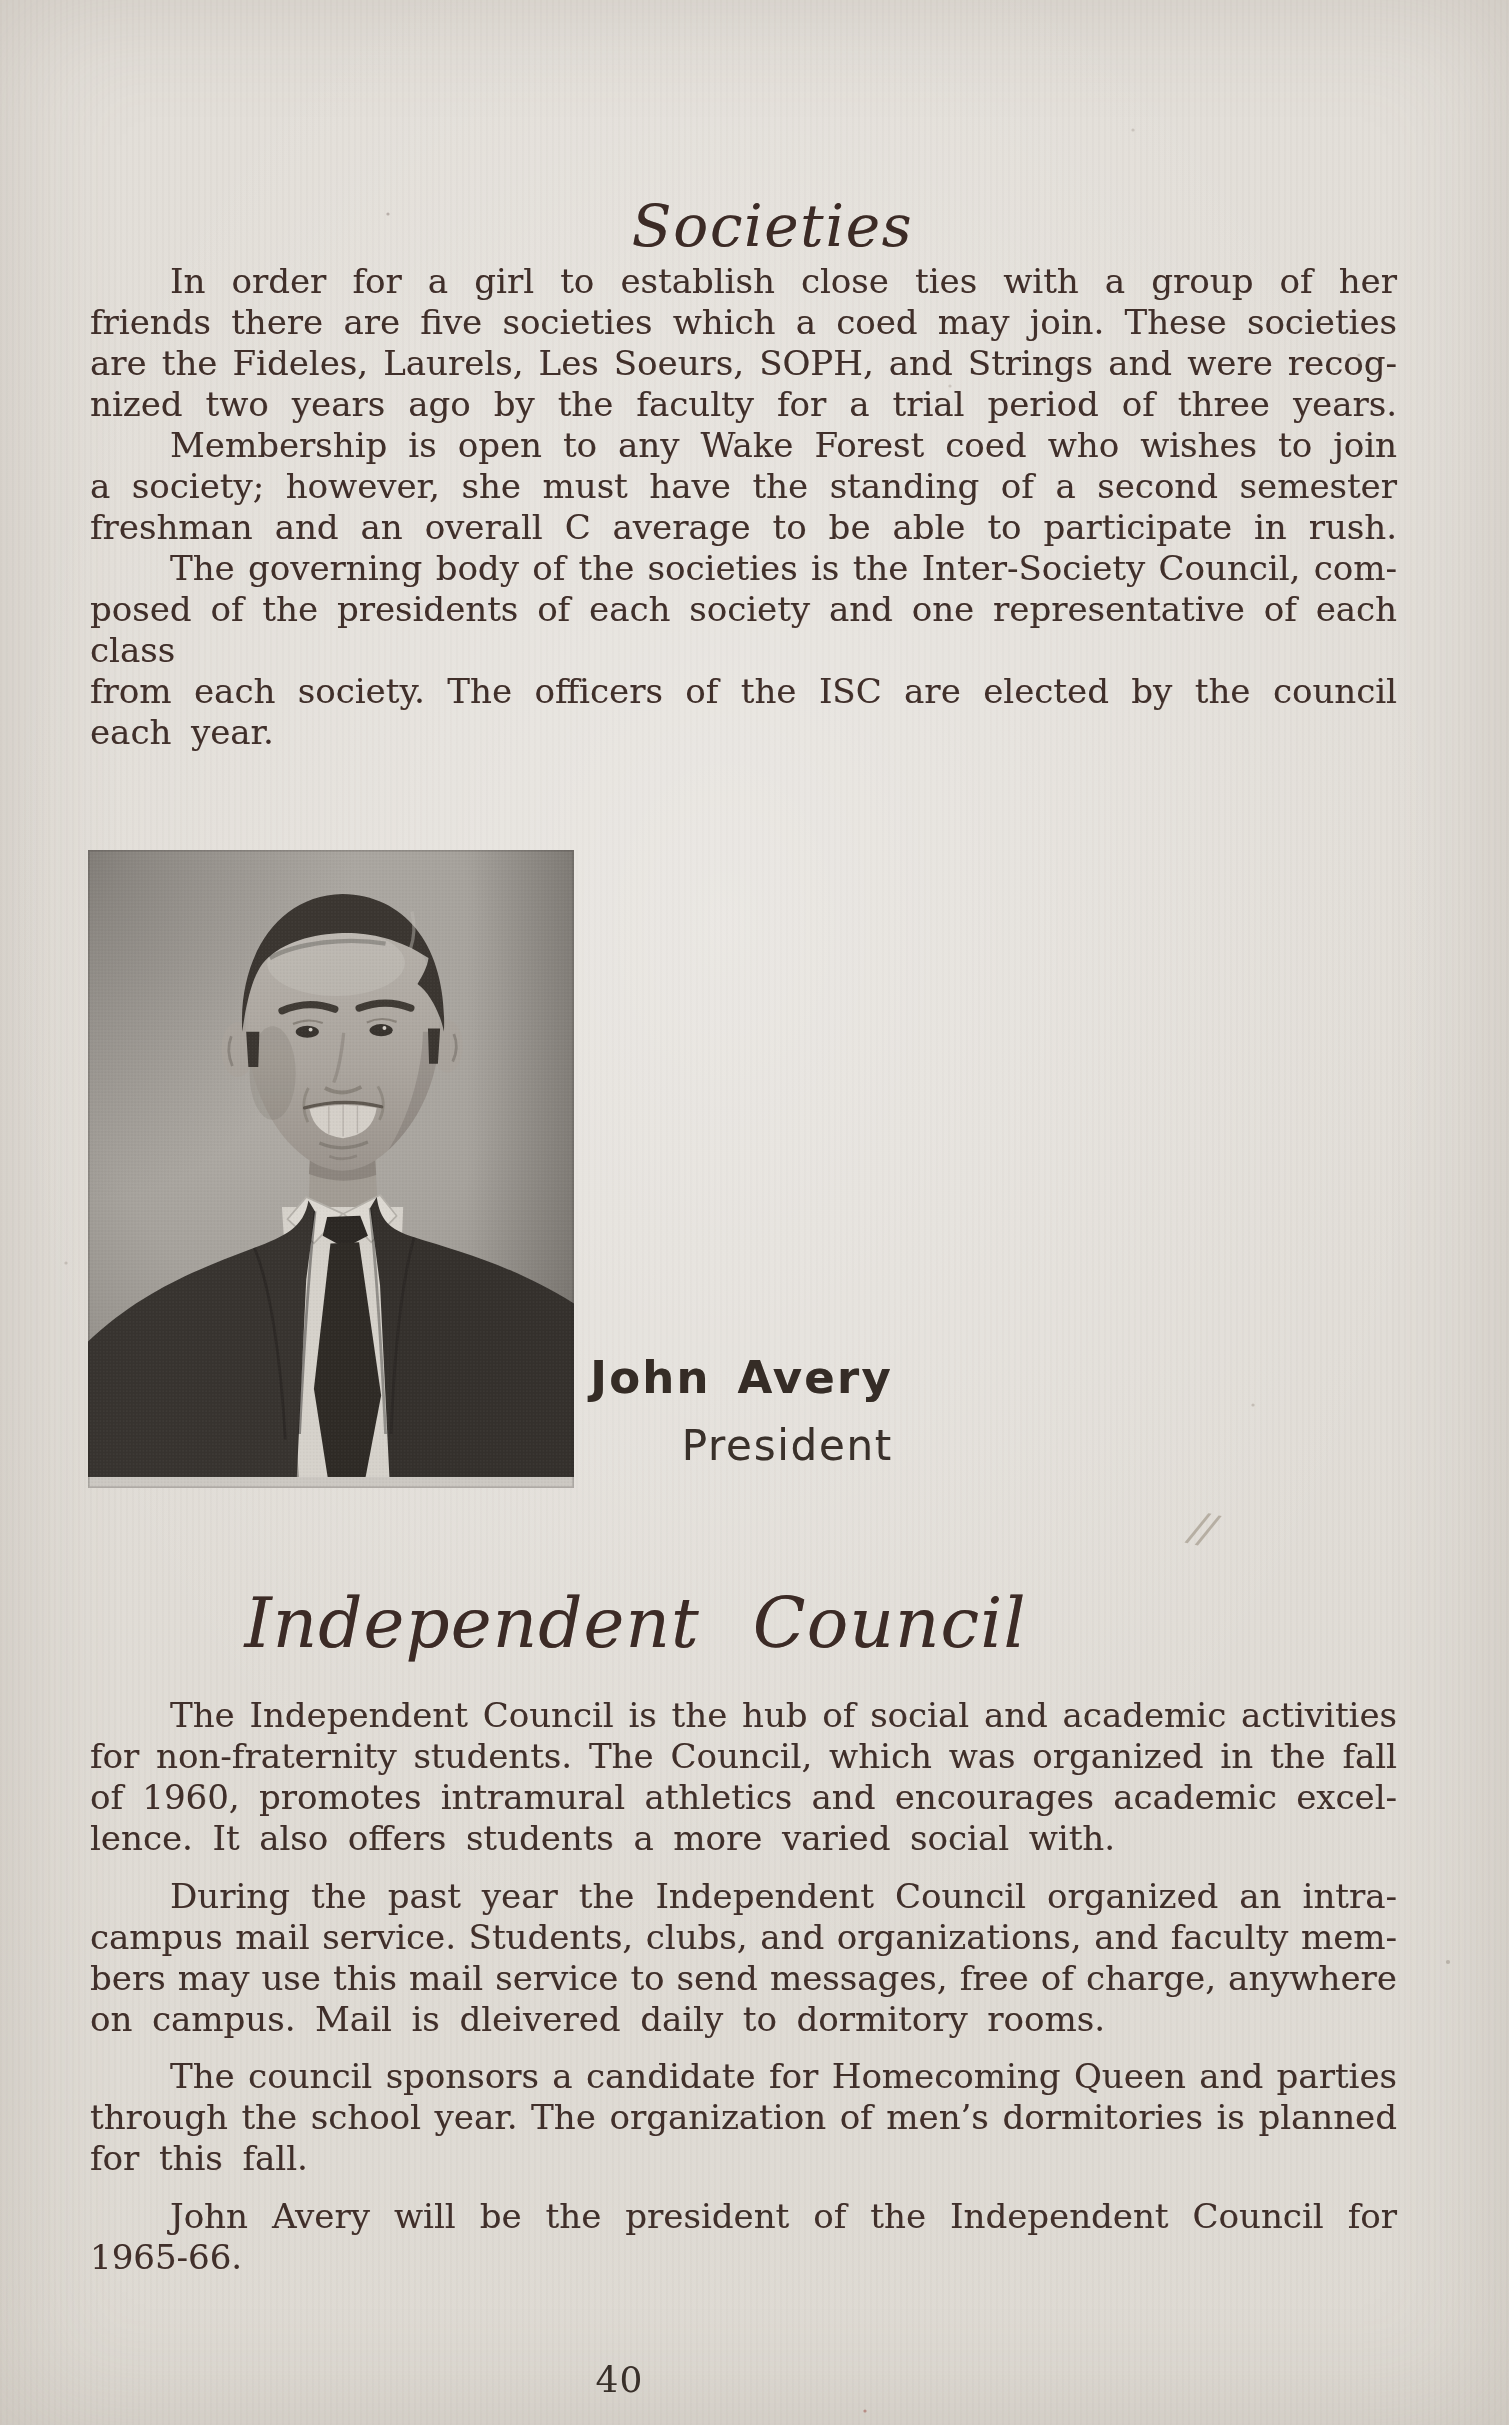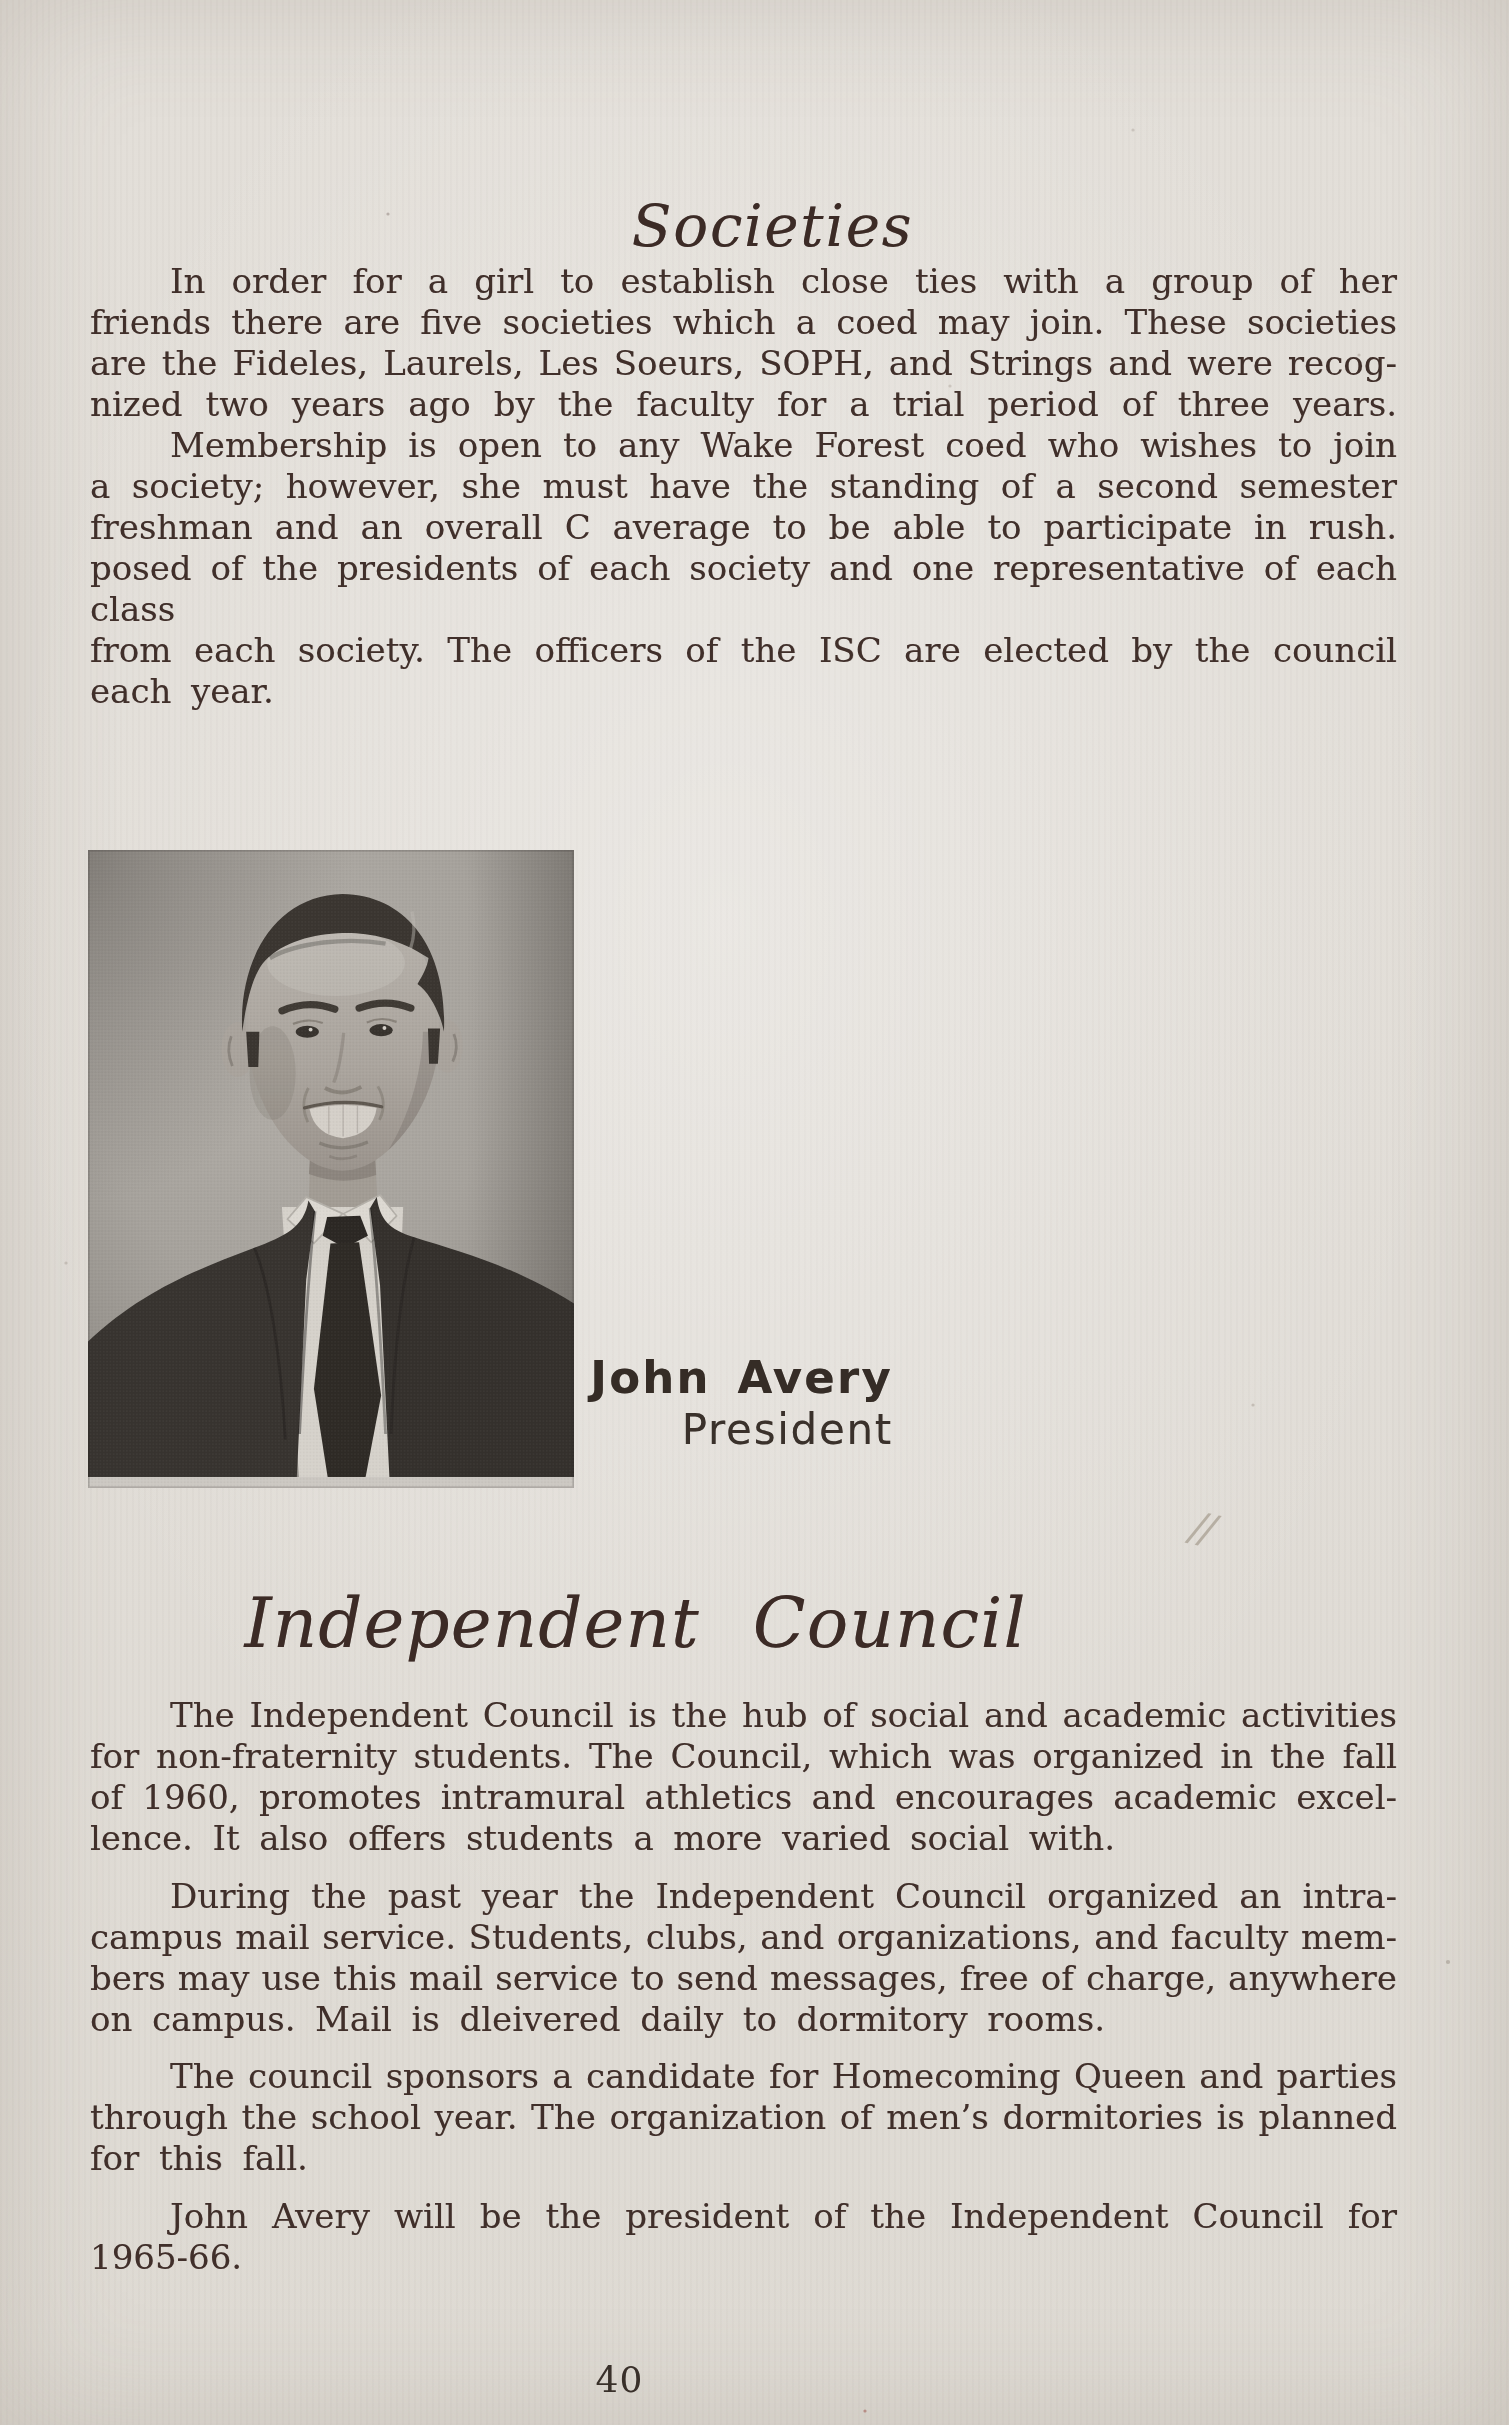--- a/index.html
+++ b/index.html
@@ -37,21 +37,21 @@
   .ln.short { text-align:left; text-align-last:left; word-spacing:8.8px; }
   .ln.ind { text-indent:80px; }
   .photo { position:absolute; left:88px; top:850px; width:486px; height:638px; margin:0; }
   .photo svg { display:block; }
   .caption { position:absolute; left:585px; top:1355px; width:308px; text-align:right; }
   .caption .name {
     font:bold 45px/1 "DejaVu Sans", sans-serif; color:#352c26;
     letter-spacing:2.2px; word-spacing:8.8px; text-shadow:0 0 0.6px rgba(53,44,38,0.4);
   }
   .caption .role {
-    margin-top:9px; font:42px/1 "DejaVu Sans", sans-serif; color:#3a312b;
+    margin-top:25px; font:42px/1 "DejaVu Sans", sans-serif; color:#3a312b;
     letter-spacing:1.7px; text-shadow:0 0 0.6px rgba(58,49,43,0.35);
   }
   .pagenum {
     position:absolute; left:0; top:2362px; width:1239px; text-align:center;
     font:36px/1 "DejaVu Serif", serif; color:#39302a; letter-spacing:1.1px;
   }
   .pencil {
     position:absolute; left:1191px; top:1508px;
     font:italic 41px/1 "DejaVu Serif", serif; color:rgba(148,136,120,0.55);
     transform:rotate(12deg); letter-spacing:-3.3px;
@@ -84,20 +84,21 @@
       <div class="ln">friends there are five societies which a coed may join.  These societies</div>
       <div class="ln">are the Fideles, Laurels, Les Soeurs, SOPH, and Strings and were recog-</div>
       <div class="ln">nized two years ago by the faculty for a trial period of three years.</div>
     </div>
     <div class="para">
       <div class="ln ind">Membership is open to any Wake Forest coed who wishes to join</div>
       <div class="ln">a society; however, she must have the standing of a second semester</div>
       <div class="ln">freshman and an overall C average to be able to participate in rush.</div>
     </div>
     <div class="para">
+      <div class="ln ind">The governing body of the societies is the Inter-Society Council, com-</div>
       <div class="ln">posed of the presidents of each society and one representative of each class</div>
       <div class="ln">from each society.  The officers of the ISC are elected by the council</div>
       <div class="ln short">each year.</div>
     </div>
   </section>
 
   <figure class="photo">
     <svg viewBox="0 0 882 1158" width="486" height="638">
       <defs>
         <radialGradient id="gBg" cx="42%" cy="28%" r="95%">

